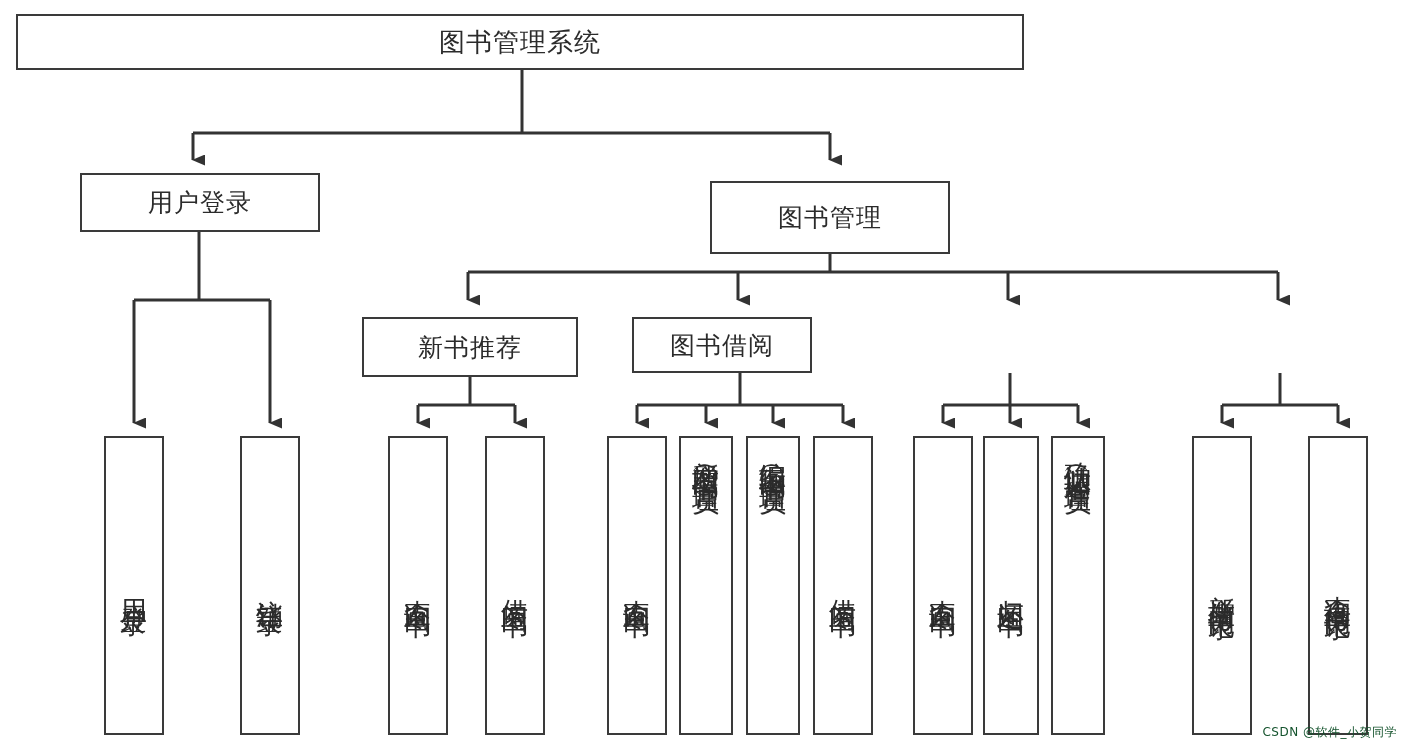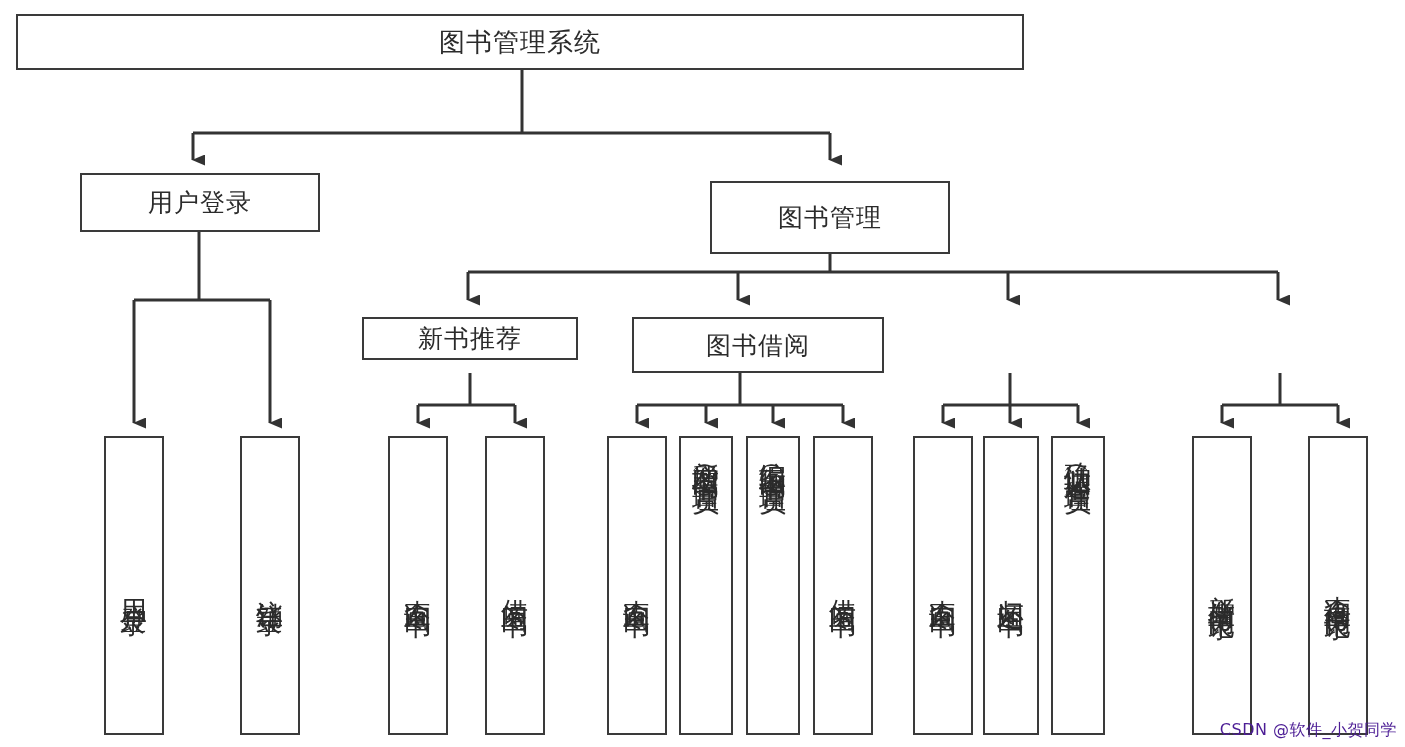--- a/index.html
+++ b/index.html
@@ -62,22 +62,22 @@
     white-space: nowrap;
   }
   .node.v.mid {
     align-items: center;
     padding-top: 0;
   }
   #watermark {
     position: absolute;
     right: 8px;
     bottom: 6px;
-    font-size: 16px;
-    color: #4c1d95;
+    font-size: 12px;
+    color: #14532d;
     white-space: nowrap;
     letter-spacing: 0.5px;
   }
 </style>
 </head>
 <body>
 
 <div id="canvas">
 
   <svg id="wires" viewBox="0 0 1405 747" xmlns="http://www.w3.org/2000/svg">
@@ -134,24 +134,24 @@
     <span class="lbl">图书管理系统</span>
   </div>
 
   <div class="node h" style="left:80px; top:173px; width:240px; height:59px;">
     <span class="lbl">用户登录</span>
   </div>
   <div class="node h" style="left:710px; top:173px; width:240px; height:73px;margin-top:8px;">
     <span class="lbl">图书管理</span>
   </div>
 
-  <div class="node h" style="left:362px; top:317px; width:216px; height:43px;">
+  <div class="node h" style="left:362px; top:317px; width:216px; height:60px;">
     <span class="lbl">新书推荐</span>
   </div>
-  <div class="node h" style="left:632px; top:317px; width:252px; height:56px;">
+  <div class="node h" style="left:632px; top:317px; width:180px; height:56px;">
     <span class="lbl">图书借阅</span>
   </div>
 
   <div class="node v mid" style="left:104px; top:436px; width:60px; height:299px;">
     <span class="lbl">用户登录</span>
   </div>
   <div class="node v mid" style="left:240px; top:436px; width:60px; height:299px;">
     <span class="lbl">注销登录</span>
   </div>
 

